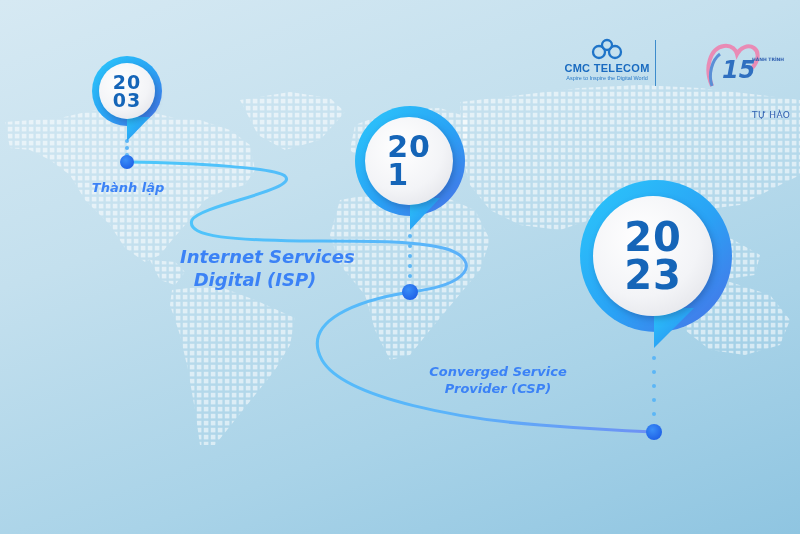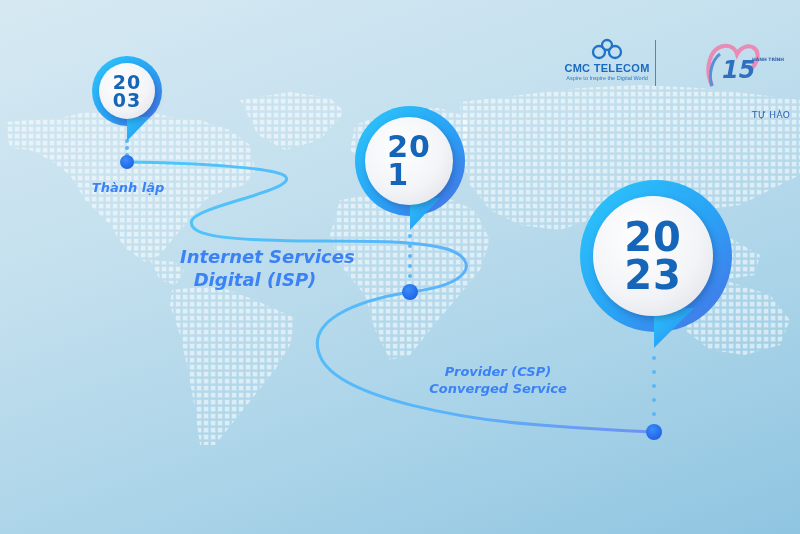--- a/index.html
+++ b/index.html
@@ -172,22 +172,22 @@
   </div>
 
   <div class="label" style="left:78px; top:180px; width:100px; font-size:13px;">
     <div>Thành lập</div>
   </div>
   <div class="label" style="left:180px; top:245px; width:150px; font-size:18px;">
     <div>Internet Services</div>
     <div>Digital (ISP)</div>
   </div>
   <div class="label" style="left:408px; top:364px; width:180px; font-size:13px;">
+    <div>Converged Service</div>
     <div>Provider (CSP)</div>
-    <div>Converged Service</div>
   </div>
 
   <div class="logo-cmc">
     <svg width="34" height="22" viewBox="0 0 34 22">
       <g fill="none" stroke="#1f74c8" stroke-width="2.3">
         <circle cx="17" cy="7" r="5"></circle>
         <circle cx="9" cy="14" r="6"></circle>
         <circle cx="25" cy="14" r="6"></circle>
       </g>
     </svg>

